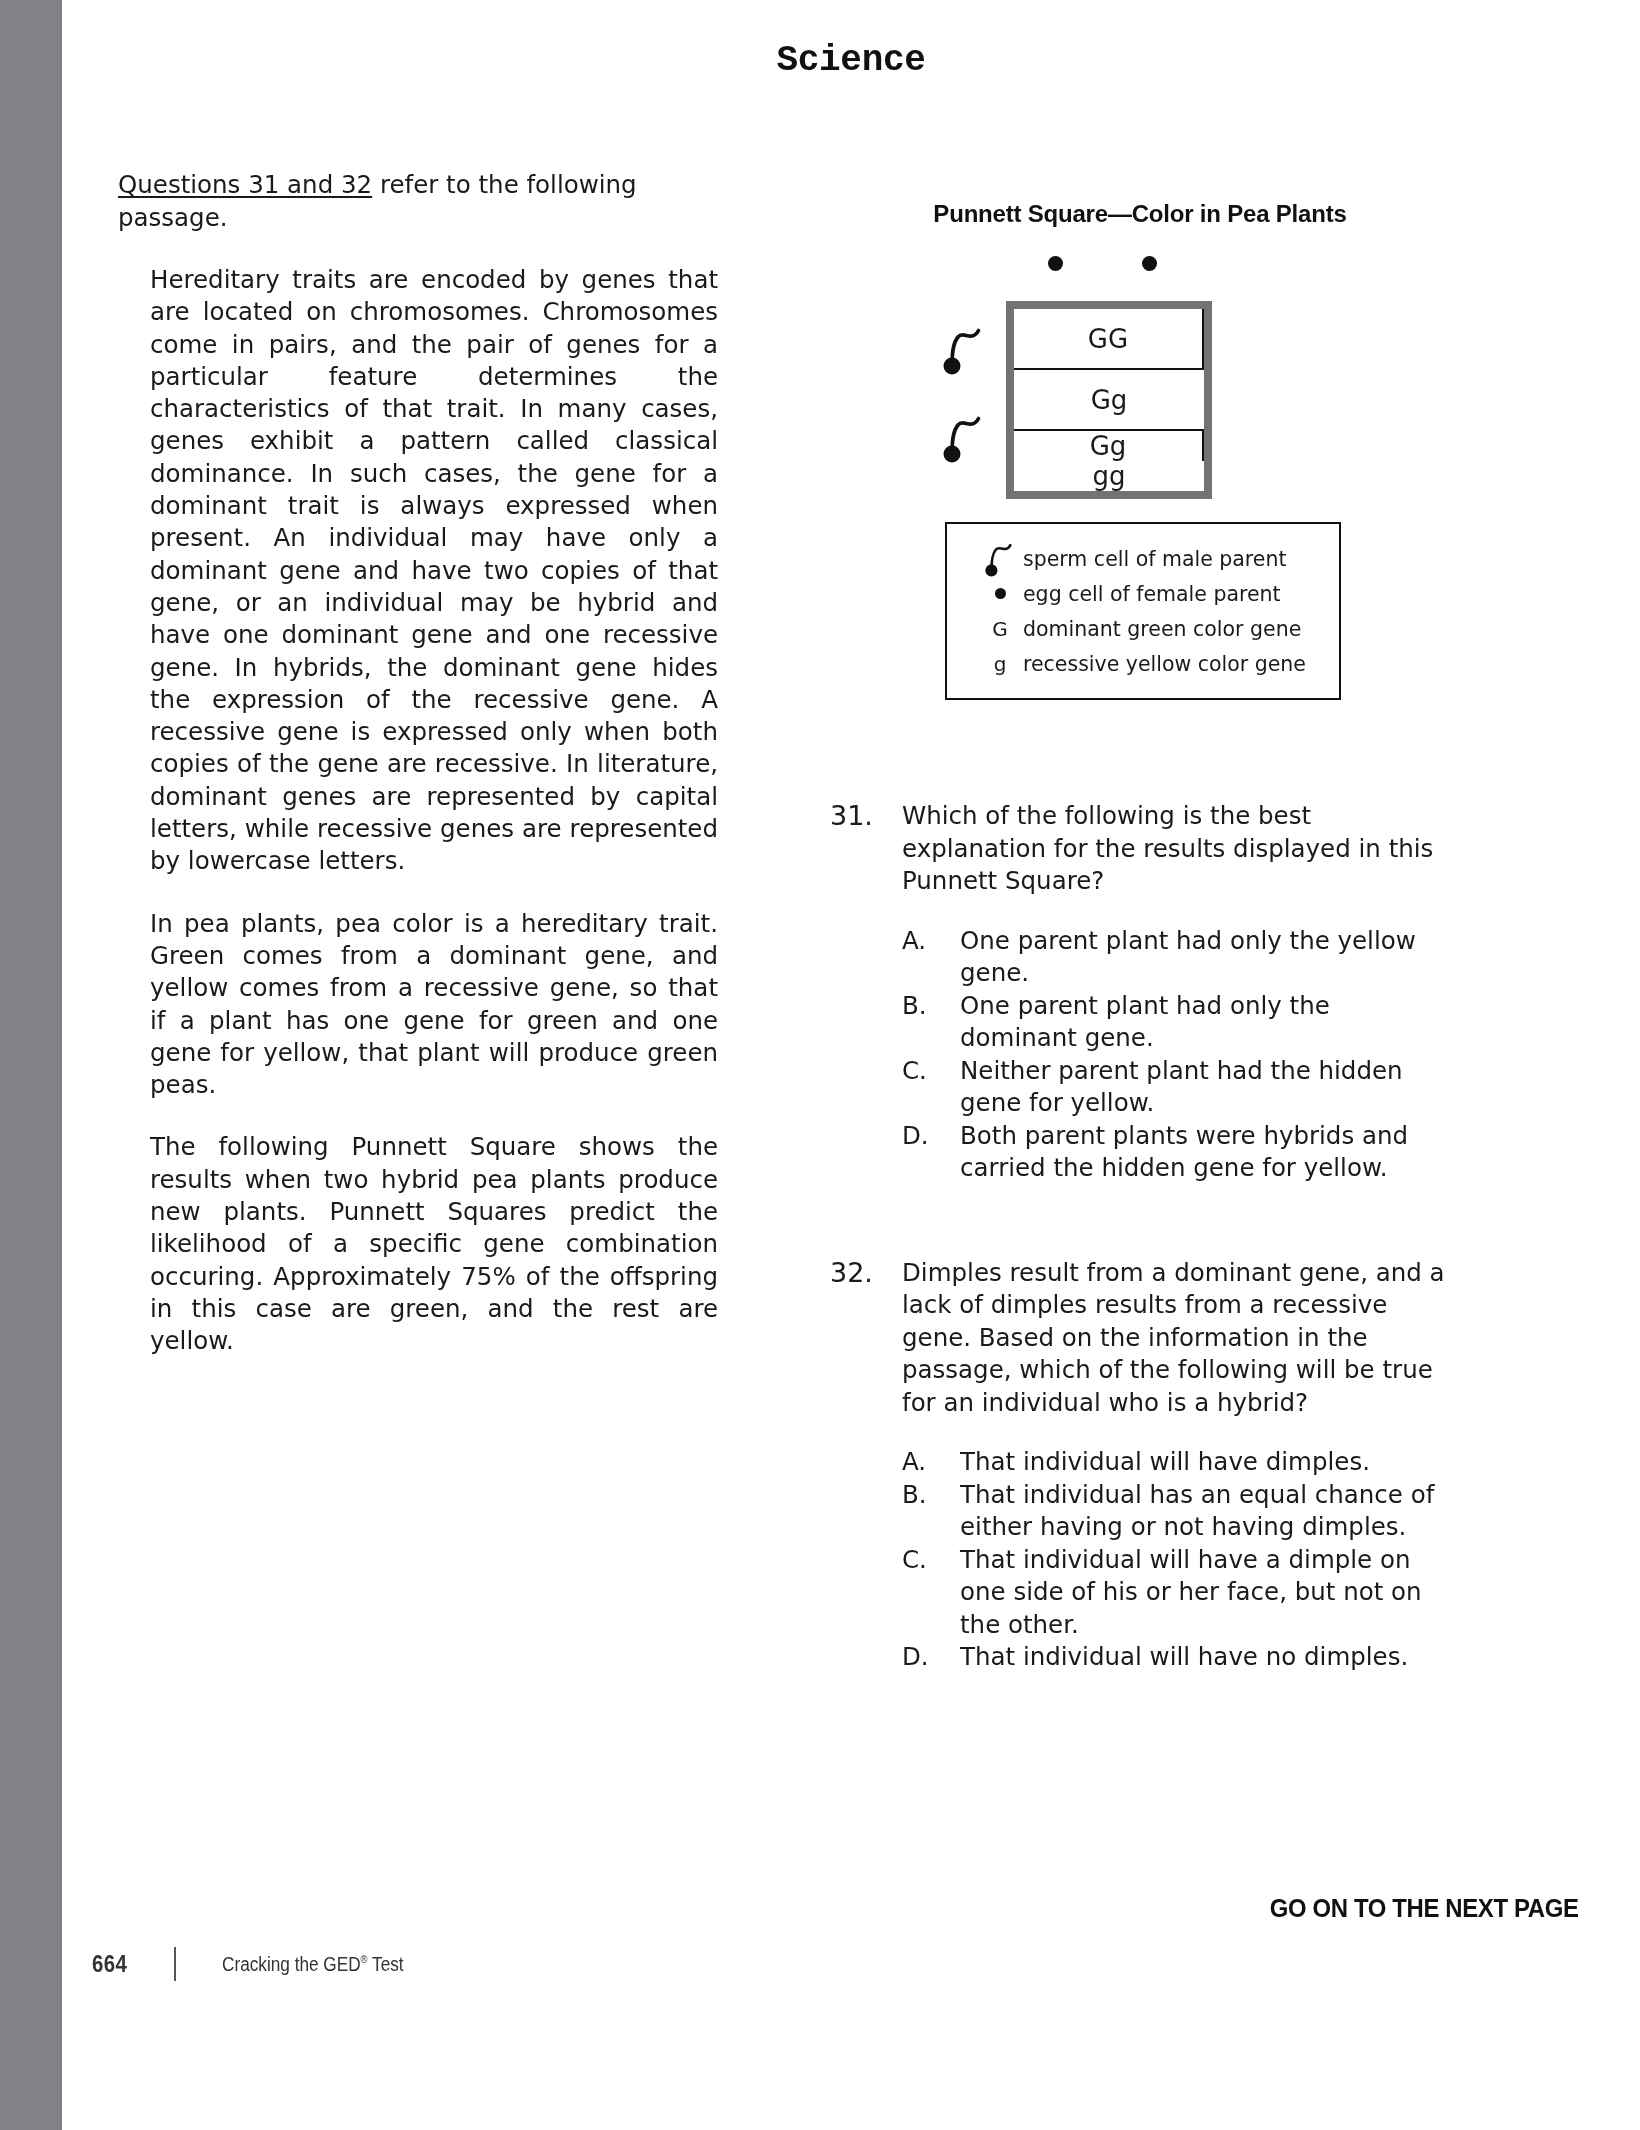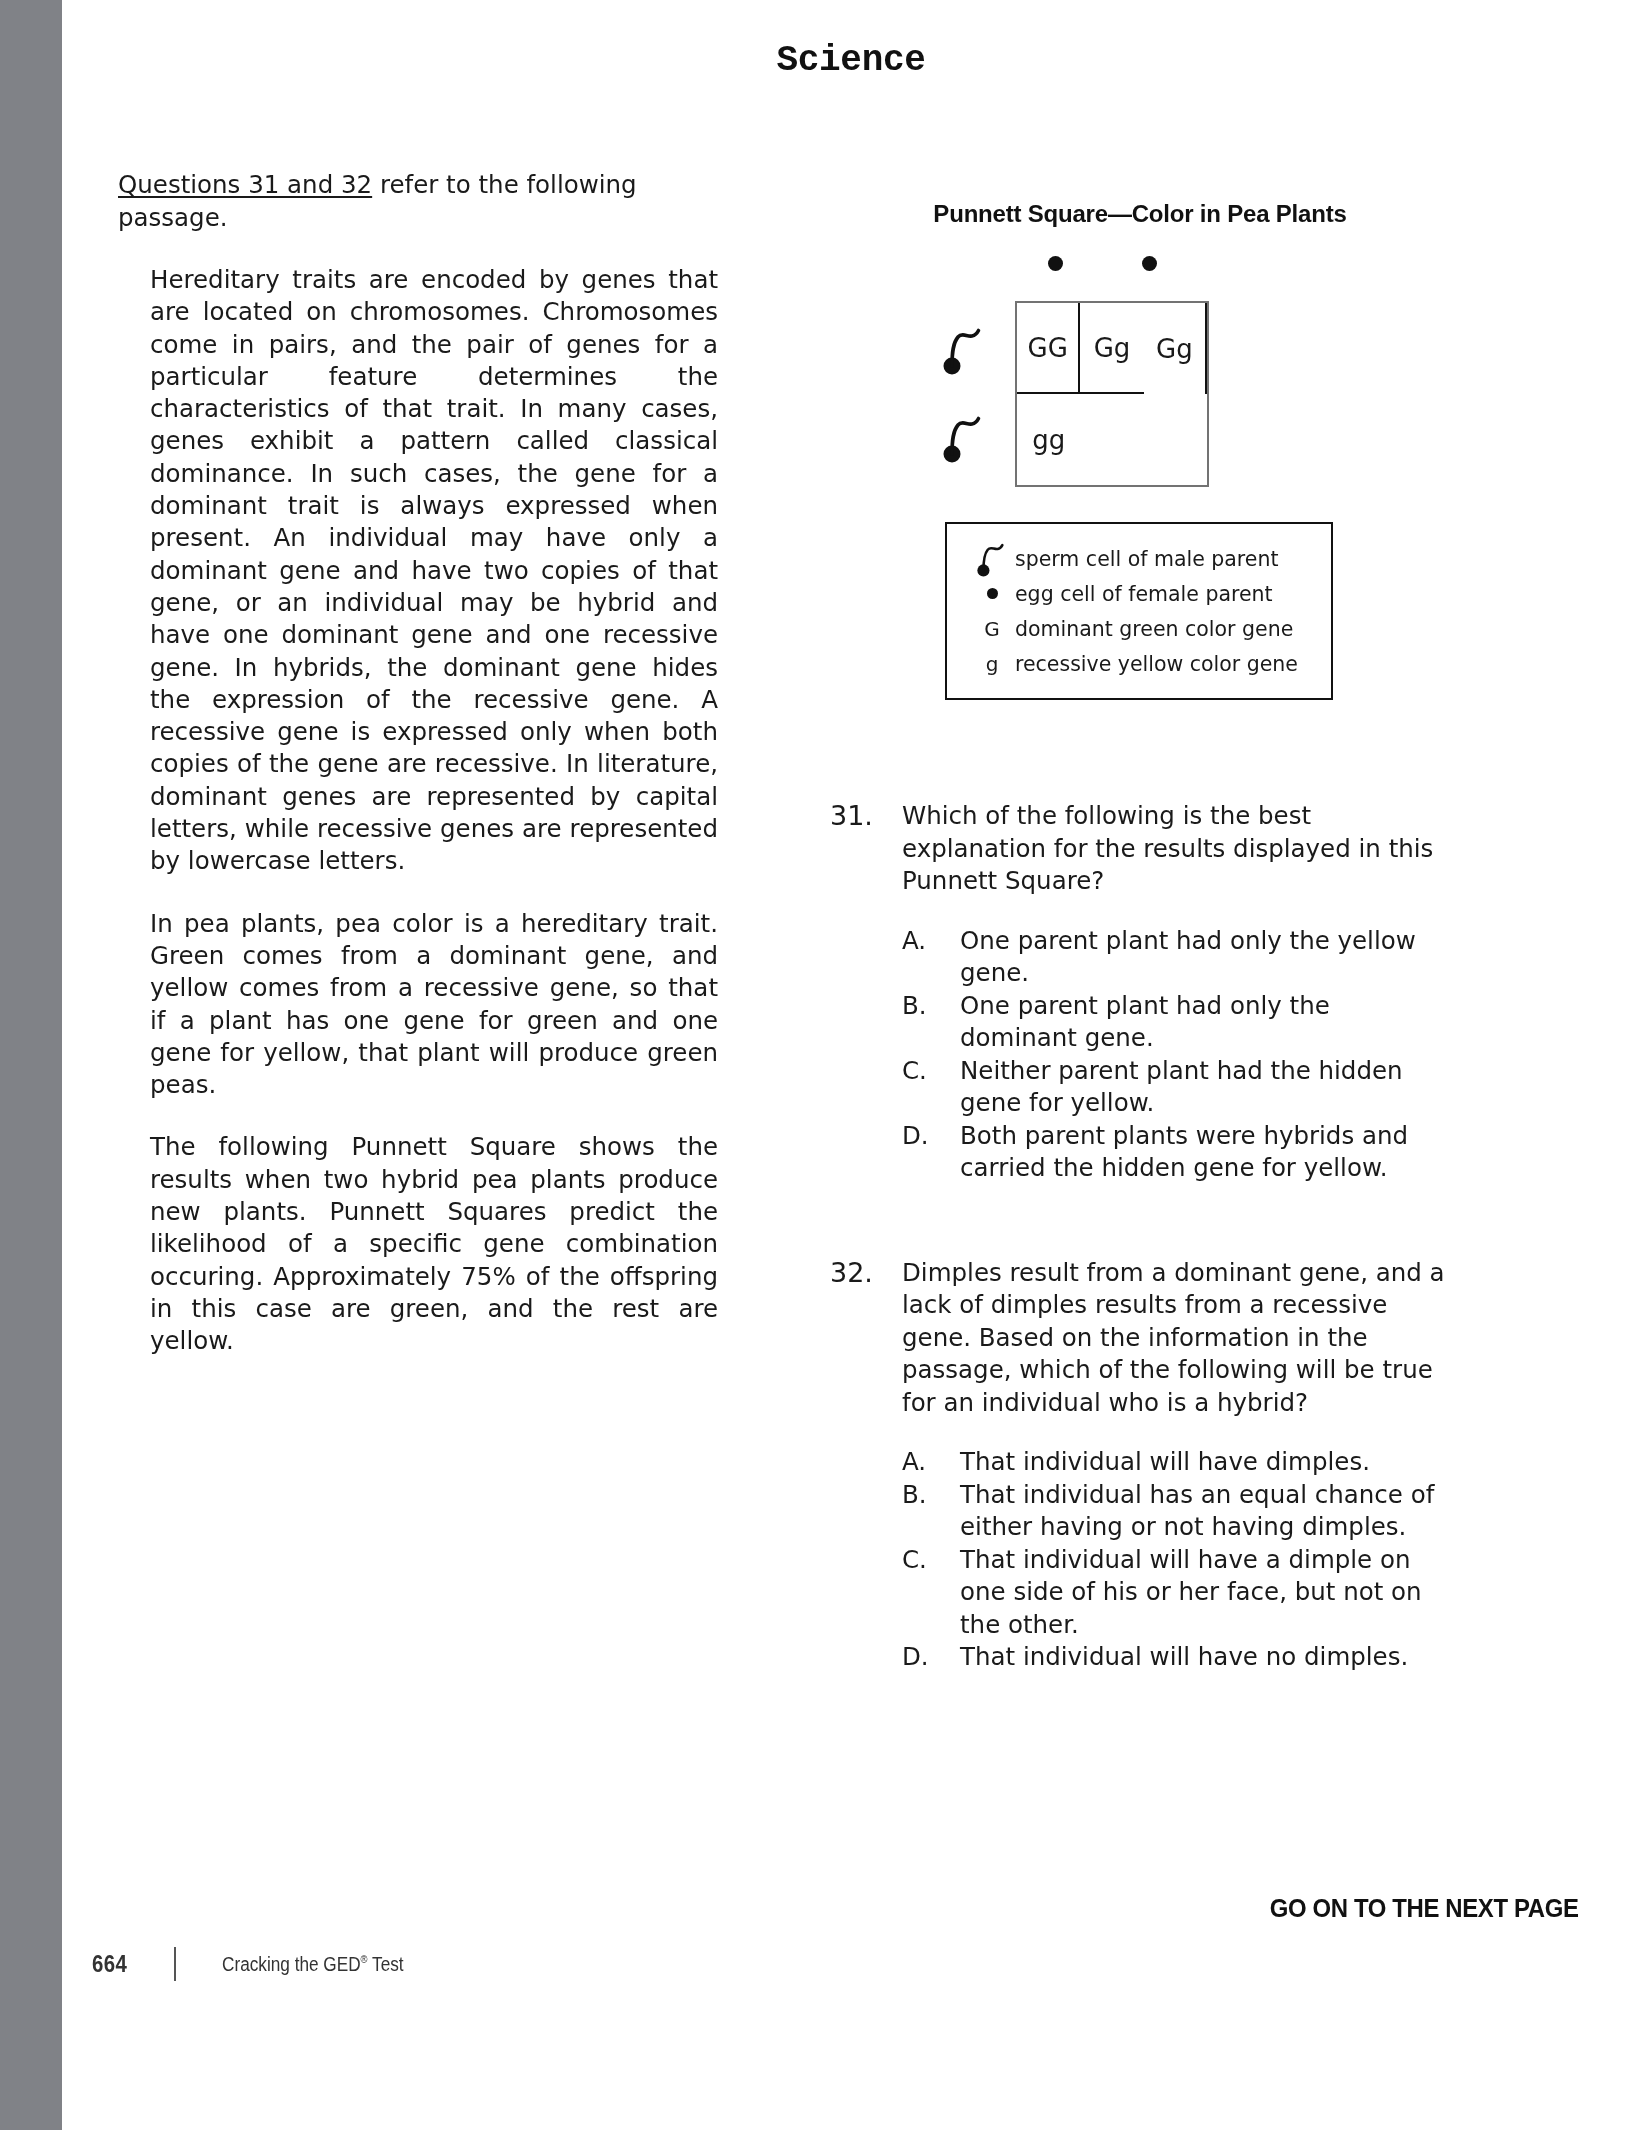--- a/index.html
+++ b/index.html
@@ -118,43 +118,42 @@
     position: relative;
   }
   .sperm svg { display: block; }
 
   .punnett-grid {
     position: absolute;
     left: 176px;
     top: 45px;
     width: 190px;
     height: 182px;
-    border: 2px solid #737373;
+    border: 8px solid #737373;
     display: grid;
-    grid-template-columns: 1fr 1fr 1fr;
+    grid-template-columns: 1fr;
     grid-template-rows: 1fr 1fr;
-    margin-left: 9px;
   }
   .punnett-cell {
     display: flex;
     align-items: center;
     justify-content: center;
     font-size: 26px;
     color: #1a1a1a;
   }
   .punnett-cell.rb { border-right: 2px solid #111111; }
   .punnett-cell.bb { border-bottom: 2px solid #111111; }
 
   
   .legend-box {
     position: relative;
     margin: 36px 0 0 115px;
     width: 380px;
     border: 2px solid #111111;
-    padding: 17px 0 17px 4px;
+    padding: 17px 0 17px 12px;
   }
   .legend-row {
     display: flex;
     align-items: center;
     height: 35px;
     padding-left: 18px;
   }
   .legend-sym {
     width: 46px;
     display: flex;

